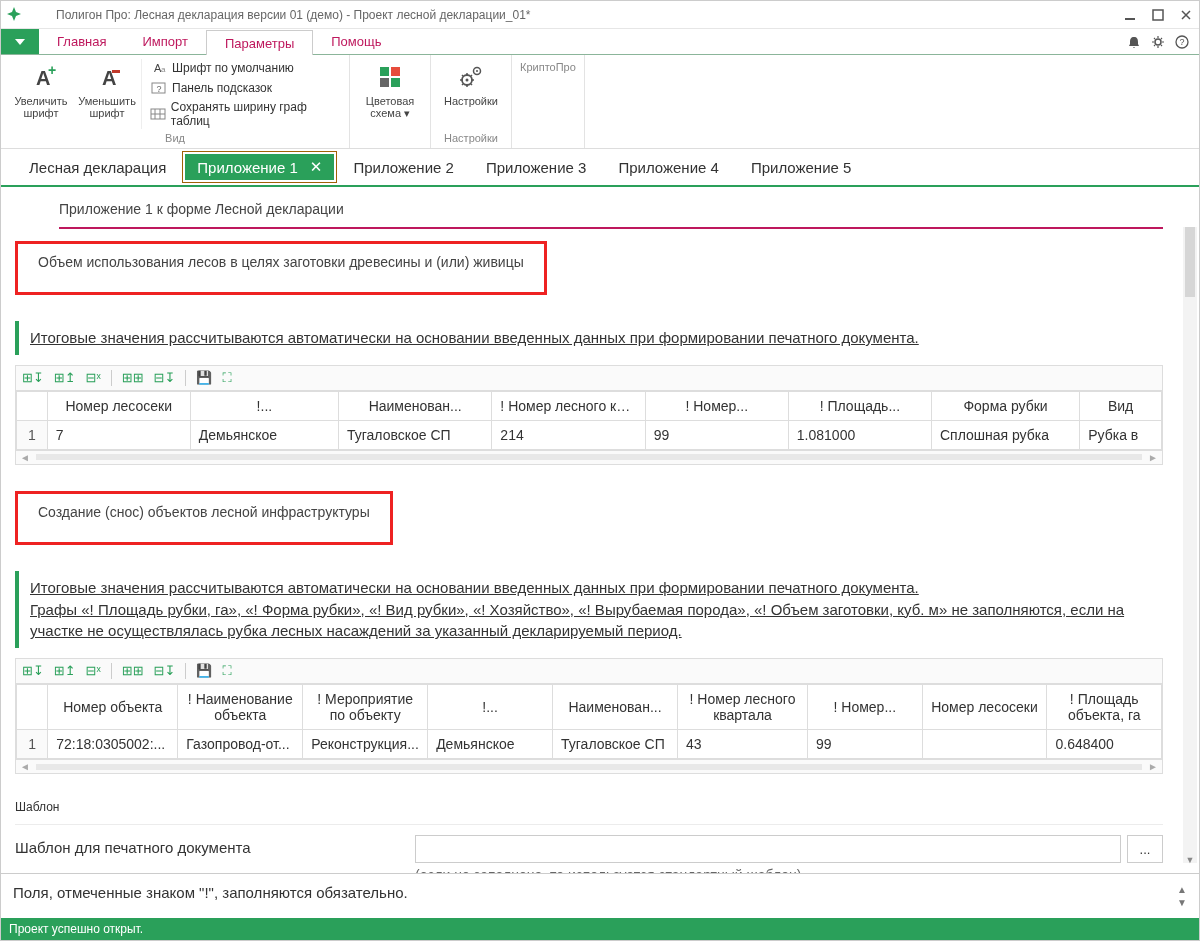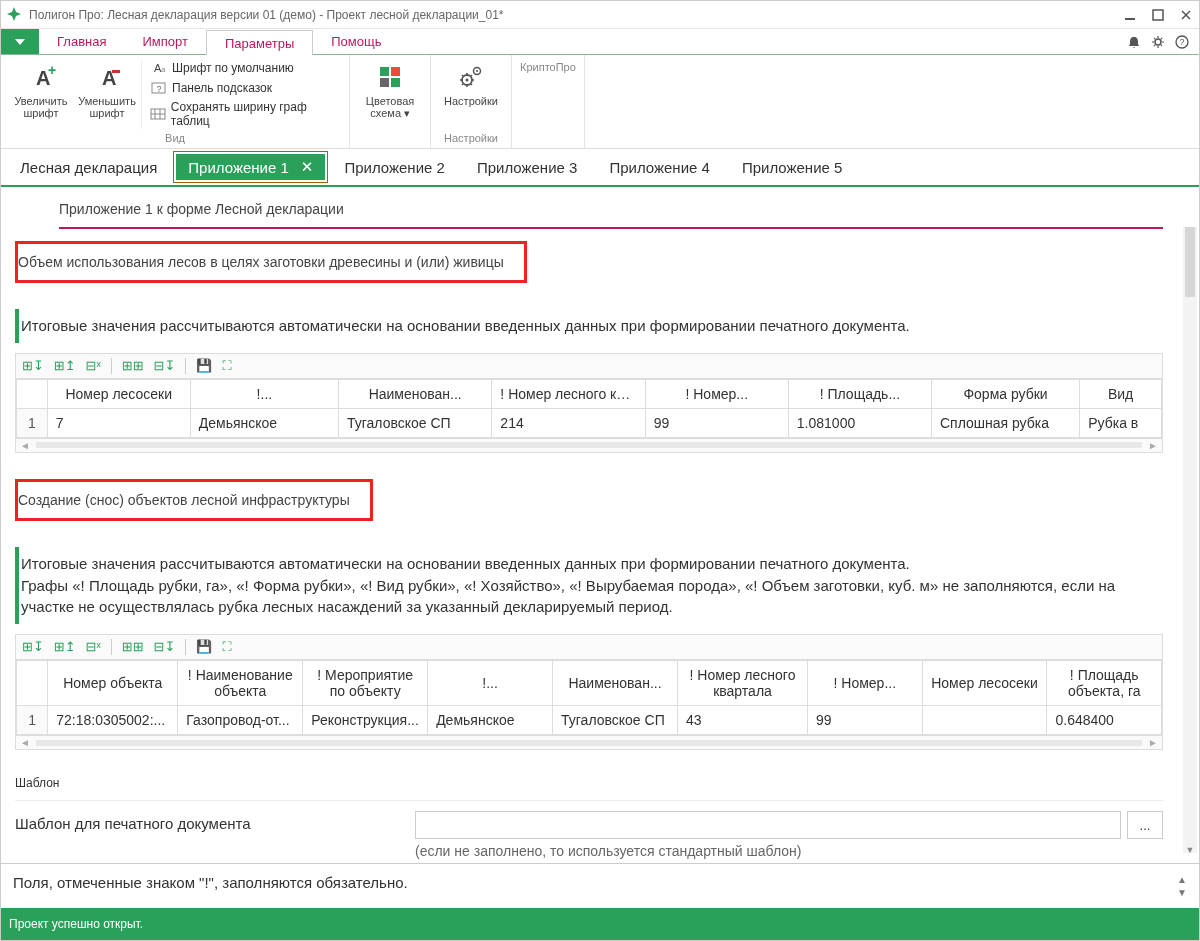--- a/index.html
+++ b/index.html
@@ -1,20 +1,20 @@
 <!DOCTYPE html>
 <html><head>
 <meta charset="utf-8">
 <style>
 * { box-sizing: border-box; margin: 0; padding: 0; }
 body { font-family: "Segoe UI", Arial, sans-serif; font-size: 13px; color: #333; background: #fff; overflow: hidden; }
 .window { width: 1200px; height: 941px; display: flex; flex-direction: column; border: 1px solid #ccc; }
 
 
-.titlebar { height: 28px; display: flex; align-items: center; padding: 0 6px; background: #fff; border-bottom: 1px solid #e6e6e6; }
+.titlebar { height: 28px; display: flex; align-items: center; padding: 0 6px; background: #fff; border-bottom: 1px solid #e6e6e6; gap: 27px; }
 .titlebar .app-icon { width: 16px; height: 16px; margin-right: 6px; color: #2aa05a; }
 .titlebar .title { flex: 1; font-size: 12px; color: #666; }
 .window-controls { display: flex; gap: 14px; }
 .window-controls .wc { width: 14px; height: 14px; display:flex; align-items:center; justify-content:center; color:#555; cursor:pointer; }
 
 
 .menutabs { height: 26px; display: flex; align-items: stretch; background: #fff; border-bottom: 1px solid #8bb59a; position: relative; }
 .menubtn { width: 38px; background: #2aa05a; display: flex; align-items:center; justify-content:center; color:#fff; cursor:pointer; }
 .menutab { padding: 0 18px; display:flex; align-items:center; font-size:13px; color:#be185d; cursor:pointer; }
 .menutab.active { border-top:1px solid #ccc; border-left:1px solid #ccc; border-right:1px solid #ccc; background:#fff; position:relative; top:1px; }
@@ -26,35 +26,35 @@
 .ribbon-group { display:flex; flex-direction:column; padding:4px 8px 0; border-right:1px solid #e3e3e3; }
 .ribbon-group .groupbody { flex:1; display:flex; align-items:flex-start; gap:2px; }
 .ribbon-group .grouplabel { text-align:center; font-size:11px; color:#888; padding:2px 0 4px; }
 .big-btn { width:64px; display:flex; flex-direction:column; align-items:center; justify-content:flex-start; padding:4px 2px; cursor:pointer; text-align:center; font-size:11px; line-height:1.1; color:#444; gap:4px; }
 .big-btn .icon { height:28px; display:flex; align-items:center; justify-content:center; }
 .small-row { display:flex; align-items:center; gap:4px; padding:1px 4px; cursor:pointer; font-size:12px; color:#333; }
 .small-row .icon { width:18px; height:16px; display:flex; align-items:center; justify-content:center; color:#555; }
 .small-stack { display:flex; flex-direction:column; gap:2px; }
 
 
-.doctabs { height: 36px; display:flex; align-items:center; gap:0; padding:0 3px; position:relative; }
+.doctabs { height: 36px; display:flex; align-items:center; gap:0; padding:0 3px; position:relative;margin-left:9px; }
 .doctab { padding:6px 16px; font-size:15px; color:#333; cursor:pointer; }
 .doctab.active-wrap { border:1px solid #a16207; padding:2px; }
 .doctab.active { background:#2aa05a; color:#fff; display:flex; align-items:center; gap:12px; padding:4px 12px; }
 .doctab.active .close { color:#fff; cursor:pointer; }
 .doctabs-underline { height:2px; background:#2aa05a; }
 
 
 .content { flex:1; overflow:auto; padding:8px 14px 8px 14px; position:relative; }
 .content-sub { font-size:14px; color:#444; padding:6px 0 10px; border-bottom:2px solid #be185d; margin-bottom:8px;margin-left:44px; }
 .section-title { font-size:14px; color:#444; padding:12px 6px; border-bottom:1px solid #ececec; margin-bottom:10px; }
 .redbox { border:3px solid #e22; display:inline-block; }
-.redbox .section-title { border-bottom:none; margin-bottom:0; padding:10px 20px 10px 0; }
-
-.info-block { border-left:4px solid #2aa05a; padding:6px 2px; font-size:15px; color:#333; margin:6px 0 10px; line-height:1.45; }
+.redbox .section-title { border-bottom:none; margin-bottom:12px; padding:10px 20px 10px 20px; }
+
+.info-block { border-left:4px solid #2aa05a; padding:6px 11px; font-size:15px; color:#333; margin:6px 0 10px; line-height:1.45;text-decoration:underline; }
 
 
 .tbl-toolbar { display:flex; gap:10px; padding:4px 6px; border:1px solid #ddd; border-bottom:none; background:#fafafa; }
 .tbl-toolbar .tb { color:#2aa05a; cursor:pointer; font-size:13px; }
 .tbl-toolbar .sep { width:1px; background:#ccc; }
 
 
 table.grid { border-collapse:collapse; width:100%; table-layout:fixed; font-size:14px; }
 table.grid th, table.grid td { border:1px solid #ddd; padding:6px 8px; text-align:left; background:#fff; overflow:hidden; white-space:nowrap; text-overflow:ellipsis; }
 table.grid th { background:#fff; font-weight:normal; color:#333; text-align:center; vertical-align:middle; }
@@ -70,21 +70,21 @@
 .field-row { display:flex; gap:6px; }
 .field-row .dots { width:38px; height:28px; border:1px solid #ccc; display:flex; align-items:center; justify-content:center; cursor:pointer; }
 .hint { font-size:14px; color:#666; margin-top:4px; }
 
 
 .footer-info { border-top:1px solid #ccc; padding:10px 12px; font-size:15px; color:#333; display:flex; align-items:flex-start; }
 .footer-info .arrows { margin-left:auto; display:flex; flex-direction:column; gap:2px; color:#777; }
 .footer-info .arrows span { cursor:pointer; font-size:10px; }
 
 
-.statusbar { height:32px; background:#2aa05a; color:#fff; font-size:12px; display:flex; align-items:center; padding:0 8px; }
+.statusbar { height:22px; background:#2aa05a; color:#fff; font-size:12px; display:flex; align-items:center; padding:0 8px; }
 
 
 .vscroll-stub { position:absolute; right:2px; top:40px; bottom:10px; width:14px; background:#f3f3f3; }
 .vscroll-stub .thumb { position:absolute; top:0; left:2px; right:2px; height:70px; background:#d6d6d6; }
 .vscroll-stub .arr { position:absolute; left:0; right:0; text-align:center; color:#888; font-size:9px; }
 
 svg { display:block; }
 </style>
 </head>
 <body>

